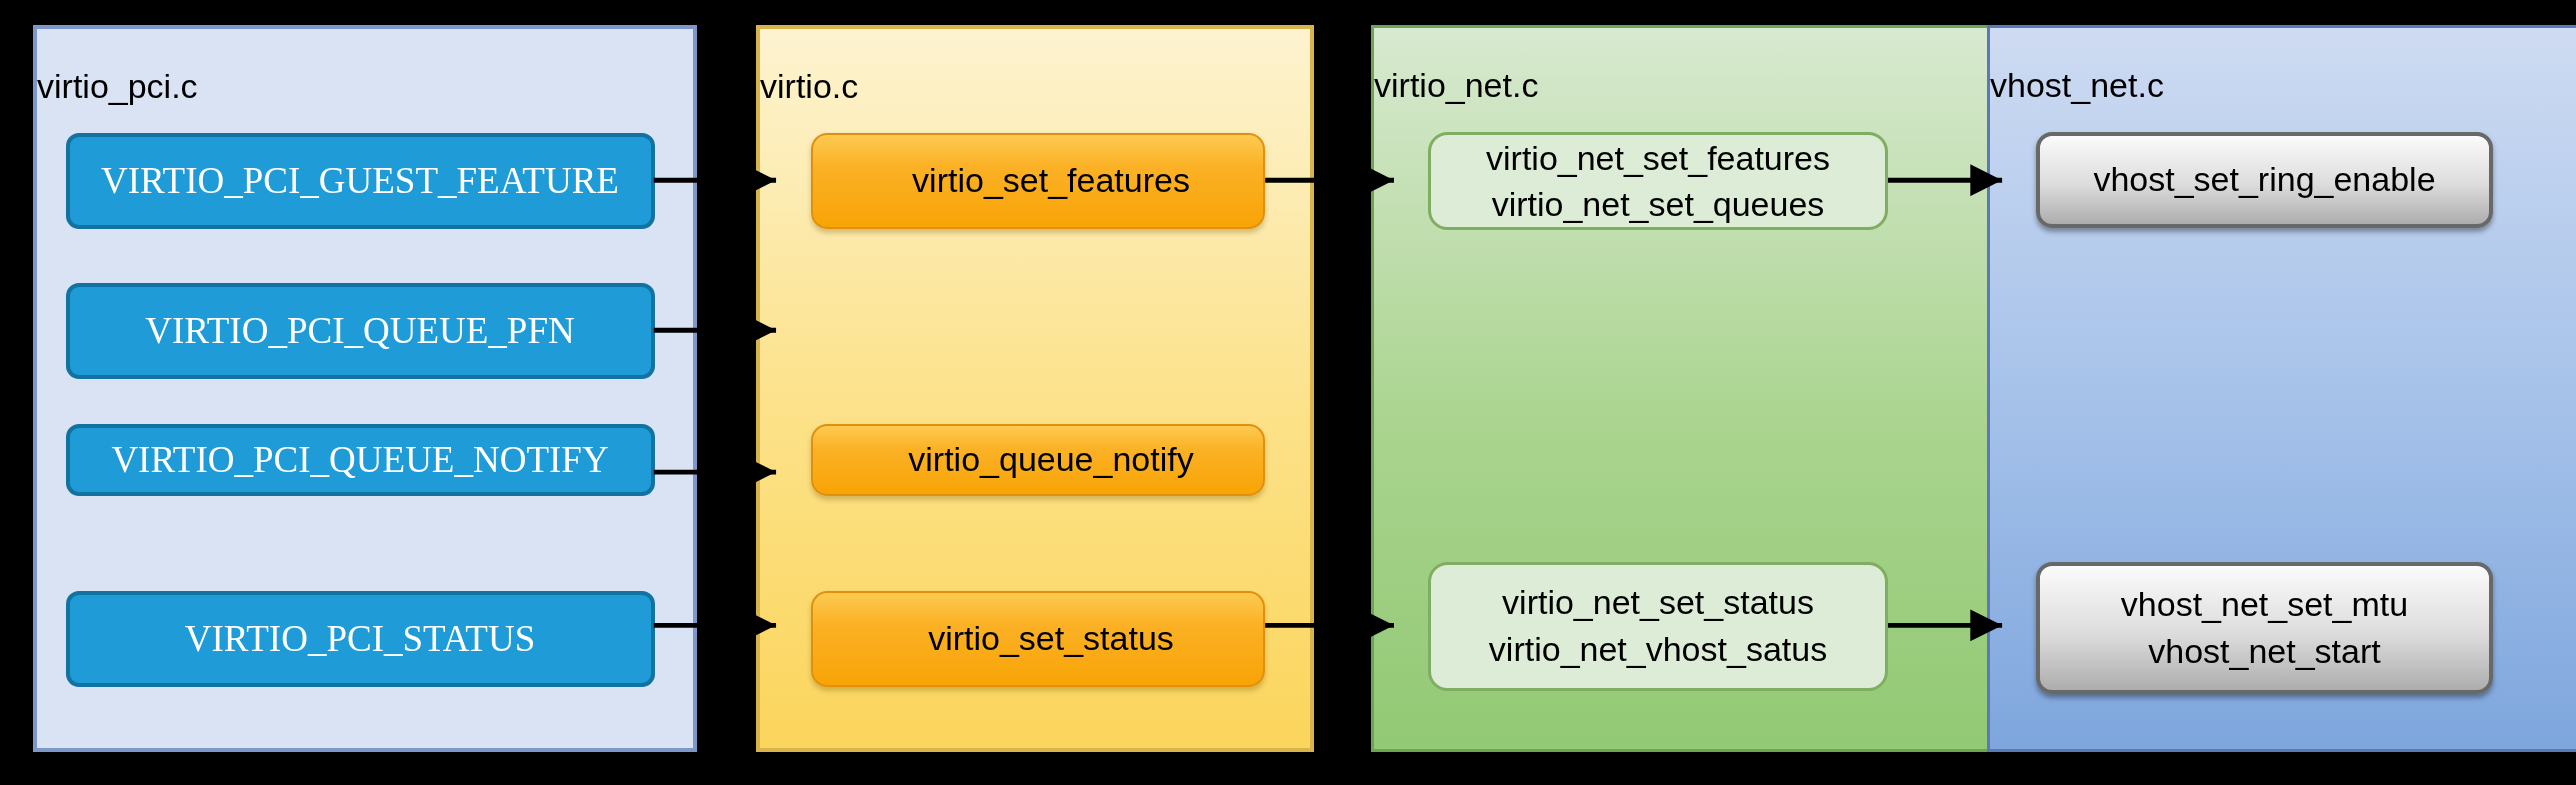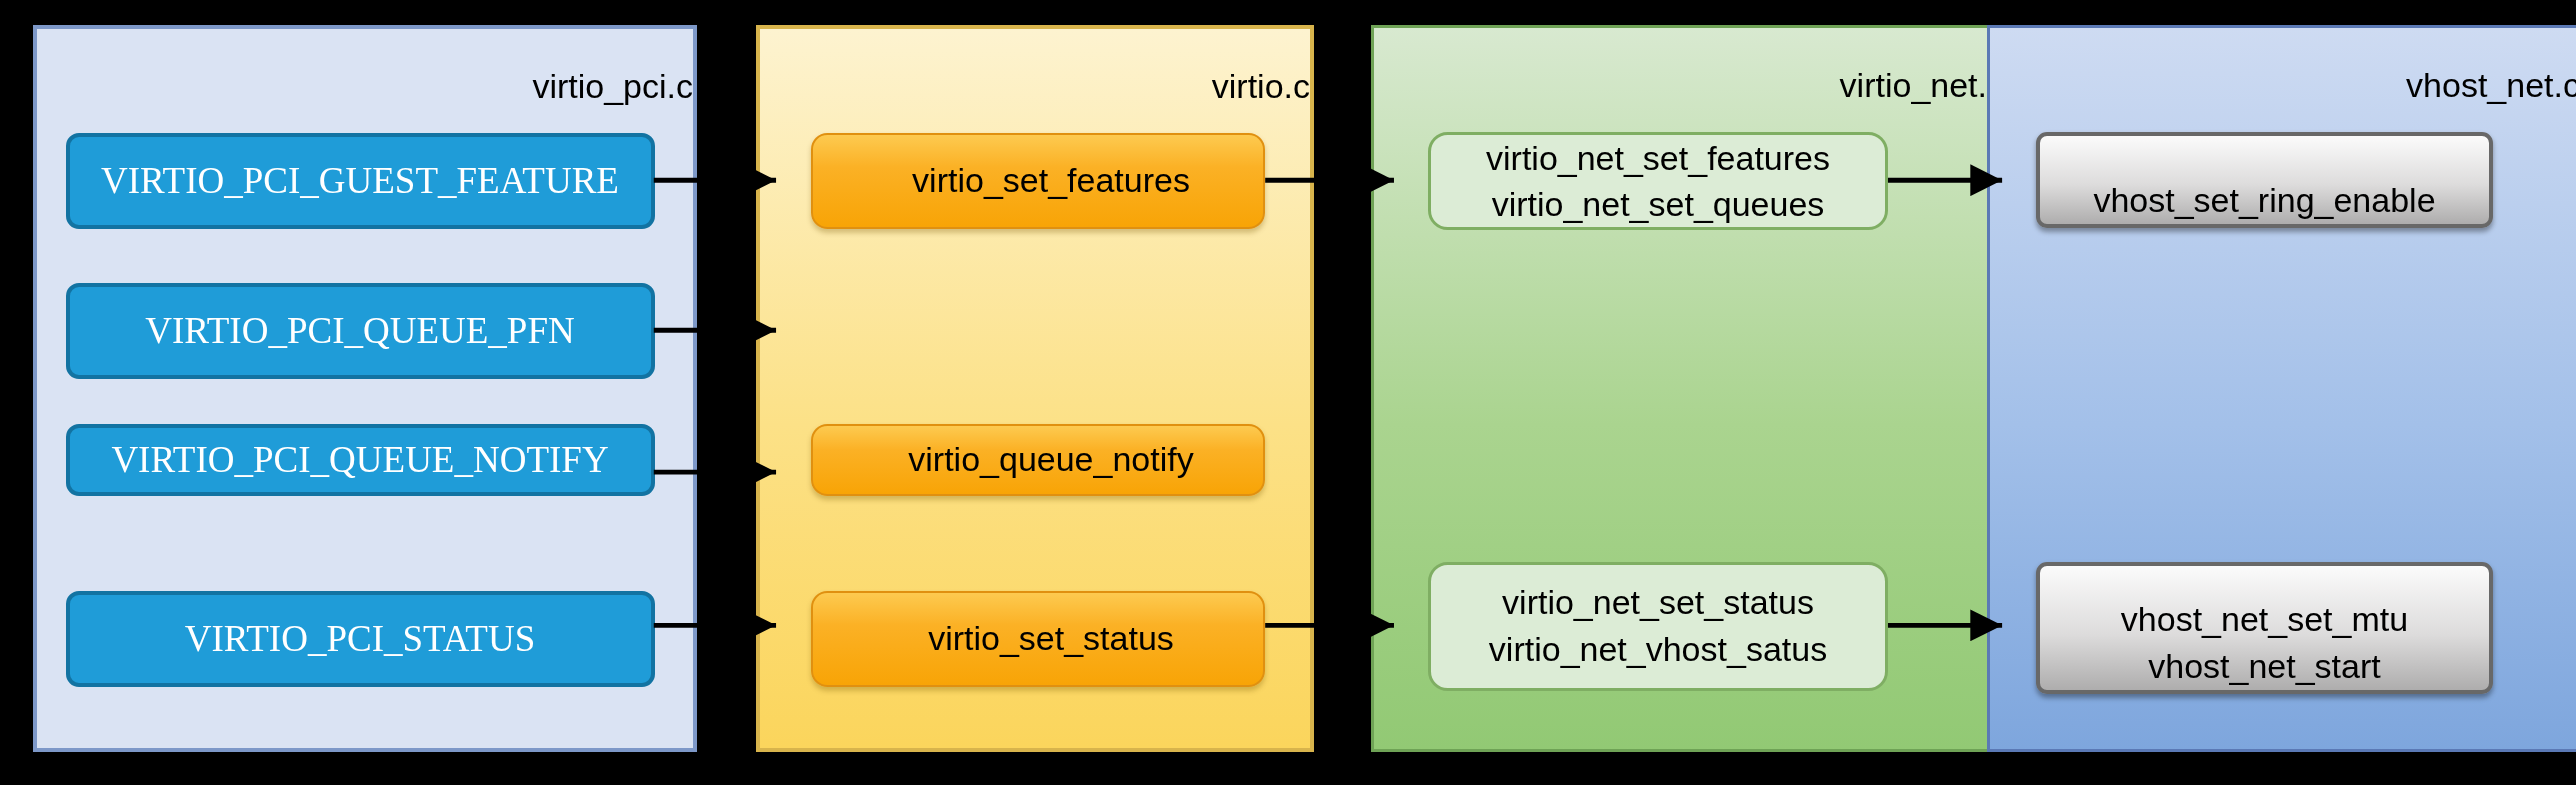--- a/index.html
+++ b/index.html
@@ -12,21 +12,21 @@
     position:absolute;box-sizing:border-box;top:24.5px;height:727px;
   }
   .c1{left:33px;width:664px;border:4.1px solid #7d98c8;background:#dae3f3;}
   .c2{left:756px;width:558px;border:4.1px solid #d8b44c;
       background:linear-gradient(180deg,#fdf3d0 0%,#fce187 55%,#fbd55c 100%);}
   .c3{left:1371px;width:636px;border:3.3px solid #6fa356;
       background:linear-gradient(180deg,#d8e9d0 0%,#aad48f 55%,#92c974 100%);}
   .c4{left:1987px;width:596px;border:3.3px solid #5b79b5;
       background:linear-gradient(180deg,#cedbf2 0%,#a3c0e9 55%,#7ea6dd 100%);}
   .col-title{
-    position:absolute;top:39px;left:0;right:0;text-align:right;
+    position:absolute;top:39px;left:0;right:0;text-align:left;
     font-size:34px;line-height:37px;color:#000;
   }
   .node{
     position:absolute;box-sizing:border-box;display:flex;
     flex-direction:column;align-items:center;justify-content:center;
     text-align:center;font-size:34px;line-height:47px;color:#000;
   }
   .node span{display:block;white-space:nowrap;}
   .node-blue{
     background:#1f9cd8;border:4.1px solid #1273a2;border-radius:13px;
@@ -36,23 +36,22 @@
     background:linear-gradient(180deg,#fdca50 0%,#fbb125 35%,#f8a406 100%);
     border:2.4px solid #e09010;border-radius:16.3px;
     box-shadow:0 3.3px 4.9px rgba(120,85,0,0.30);
     padding-left:26px;
   }
   .node-green{
     background:#dcecd6;border:3.3px solid #7fae63;border-radius:19.6px;
   }
   .node-gray{
     background:linear-gradient(180deg,#fbfbfb 0%,#dddcdc 55%,#aeadad 100%);
-    border:4.1px solid #686868;border-radius:11px;
+    border:4.1px solid #686868;border-radius:16px;
     box-shadow:0 3.3px 5.7px rgba(0,0,0,0.35);
-    justify-content:flex-end;
   }
   
   .b-r1{top:104px;height:96px;}
   .b-r2{top:254px;height:96px;}
   .b-r3{top:395px;height:72px;}
   .b-r4{top:549px;height:96px;margin-top:13px;}
   .c1 .node{left:28.5px;width:589px;}
   .c2 .node{left:51px;width:454px;}
   .c3 .node{left:54px;width:460px;}
   .c4 .node{left:46px;width:457px;}

